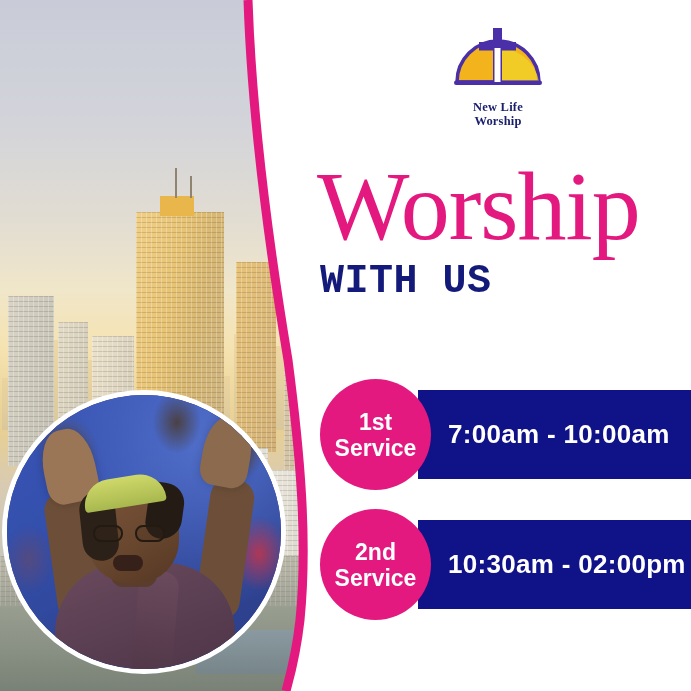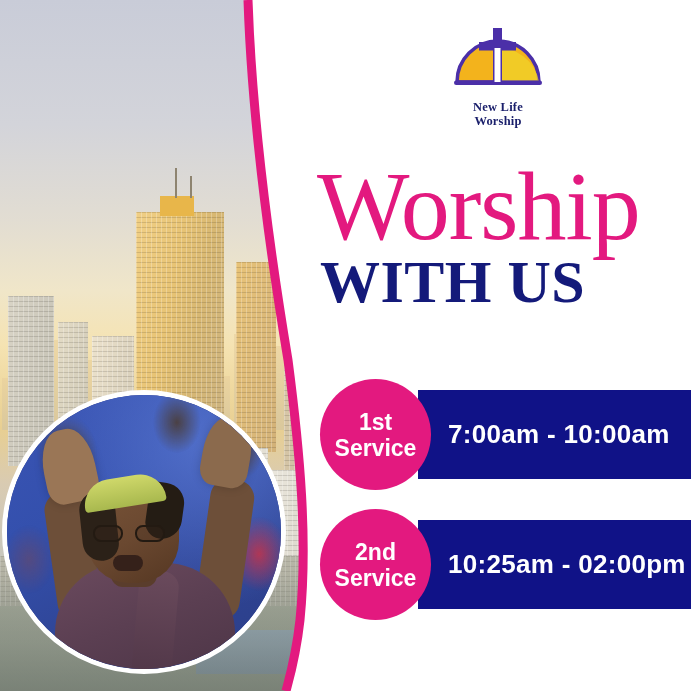--- a/index.html
+++ b/index.html
@@ -217,23 +217,23 @@
     font-family: "Liberation Serif", serif;
     font-weight: 400;
     font-size: 98px;
     line-height: 98px;
     color: #e3197f;
     letter-spacing: -1px;
   }
   .headline-with {
     position: absolute;
     left: 320px; top: 251px;
-    font-family: Liberation Serif, serif;
+    font-family: Liberation Mono, monospace;
     font-weight: 700;
-    font-size: 60px;
+    font-size: 40px;
     line-height: 62px;
     color: #141a7a;
     letter-spacing: .5px;
   }
 
   .service-row { position: absolute; left: 320px; }
   .service-row.r1 { top: 390px; }
   .service-row.r2 { top: 520px; }
 
   .service-bar {
@@ -413,20 +413,20 @@
     <div class="service-bar"></div>
     <div class="service-time">7:00am - 10:00am</div>
     <div class="service-badge">
       <span>1st</span>
       <span>Service</span>
     </div>
   </div>
 
   <div class="service-row r2">
     <div class="service-bar"></div>
-    <div class="service-time">10:25am - 02:00pm</div>
+    <div class="service-time">10:30am - 02:00pm</div>
     <div class="service-badge">
       <span>2nd</span>
       <span>Service</span>
     </div>
   </div>
 
 </div>
 
 </body></html>

